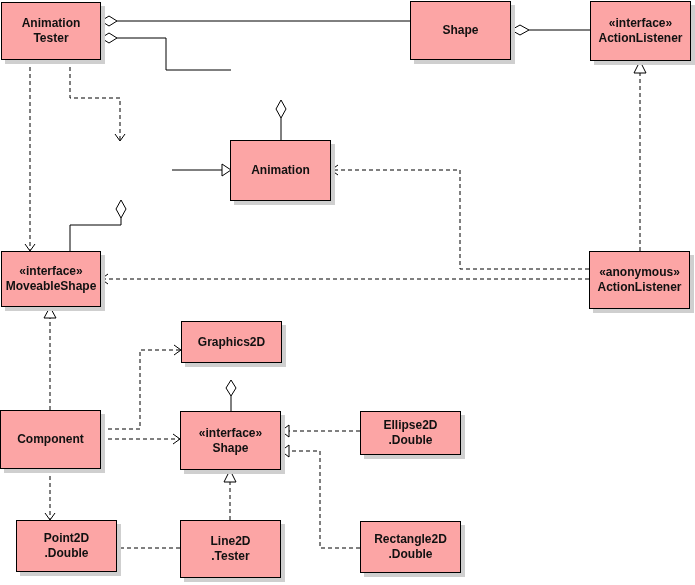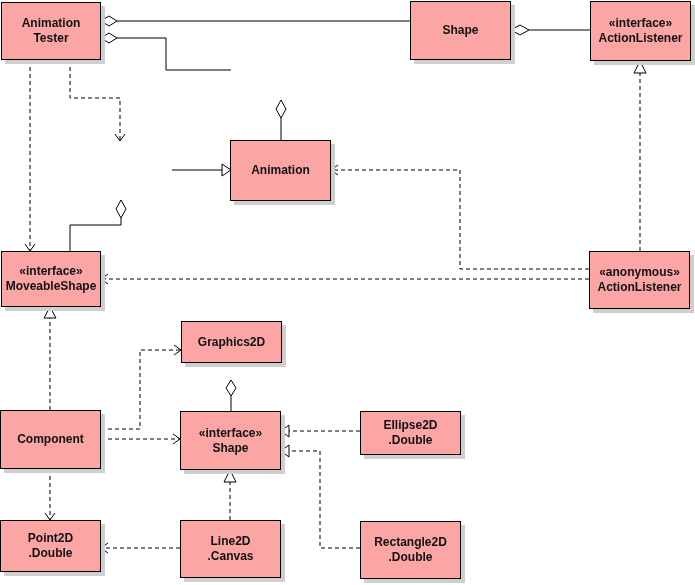--- a/index.html
+++ b/index.html
@@ -24,23 +24,23 @@
   #n-actionlistener{left:590px;top:1px;width:101px;height:60px}
   #n-jframe{left:231px;top:41px;width:100px;height:58px}
   #n-canvas{left:71px;top:141px;width:101px;height:59px}
   #n-jcomponent{left:230px;top:140px;width:101px;height:61px}
   #n-moveable{left:1px;top:251px;width:100px;height:56px}
   #n-anon{left:589px;top:251px;width:101px;height:58px}
   #n-graphics2d{left:181px;top:321px;width:101px;height:42px}
   #n-carshape{left:0;top:410px;width:101px;height:59px}
   #n-shape{left:180px;top:411px;width:101px;height:59px}
   #n-ellipse2d{left:360px;top:411px;width:101px;height:44px}
-  #n-point2d{left:0;top:520px;width:101px;height:52px}
+  #n-point2d{left:16px;top:520px;width:101px;height:52px}
   #n-line2d{left:180px;top:520px;width:101px;height:58px}
-  #n-rectangle2d{left:360px;top:521px;width:101px;height:58px}
+  #n-rectangle2d{left:360px;top:521px;width:101px;height:52px}
   
   .solid{stroke:#000;stroke-width:1;fill:none}
   .dashed{stroke:#000;stroke-width:1;fill:none;stroke-dasharray:4 3}
   .diamond{fill:#fff;stroke:#000;stroke-width:1}
   .tri{fill:#fff;stroke:#000;stroke-width:1}
   .vee{fill:none;stroke:#000;stroke-width:1}
 </style>
 </head>
 <body>
 
@@ -184,20 +184,20 @@
   <div class="node" id="n-ellipse2d">
     <span class="lbl">Ellipse2D
 .Double</span>
   </div>
   <div class="node" id="n-point2d">
     <span class="lbl">Point2D
 .Double</span>
   </div>
   <div class="node" id="n-line2d">
     <span class="lbl">Line2D
-.Canvas</span>
+.Tester</span>
   </div>
   <div class="node" id="n-rectangle2d">
     <span class="lbl">Rectangle2D
 .Double</span>
   </div>
 
 </div>
 
 </body></html>

